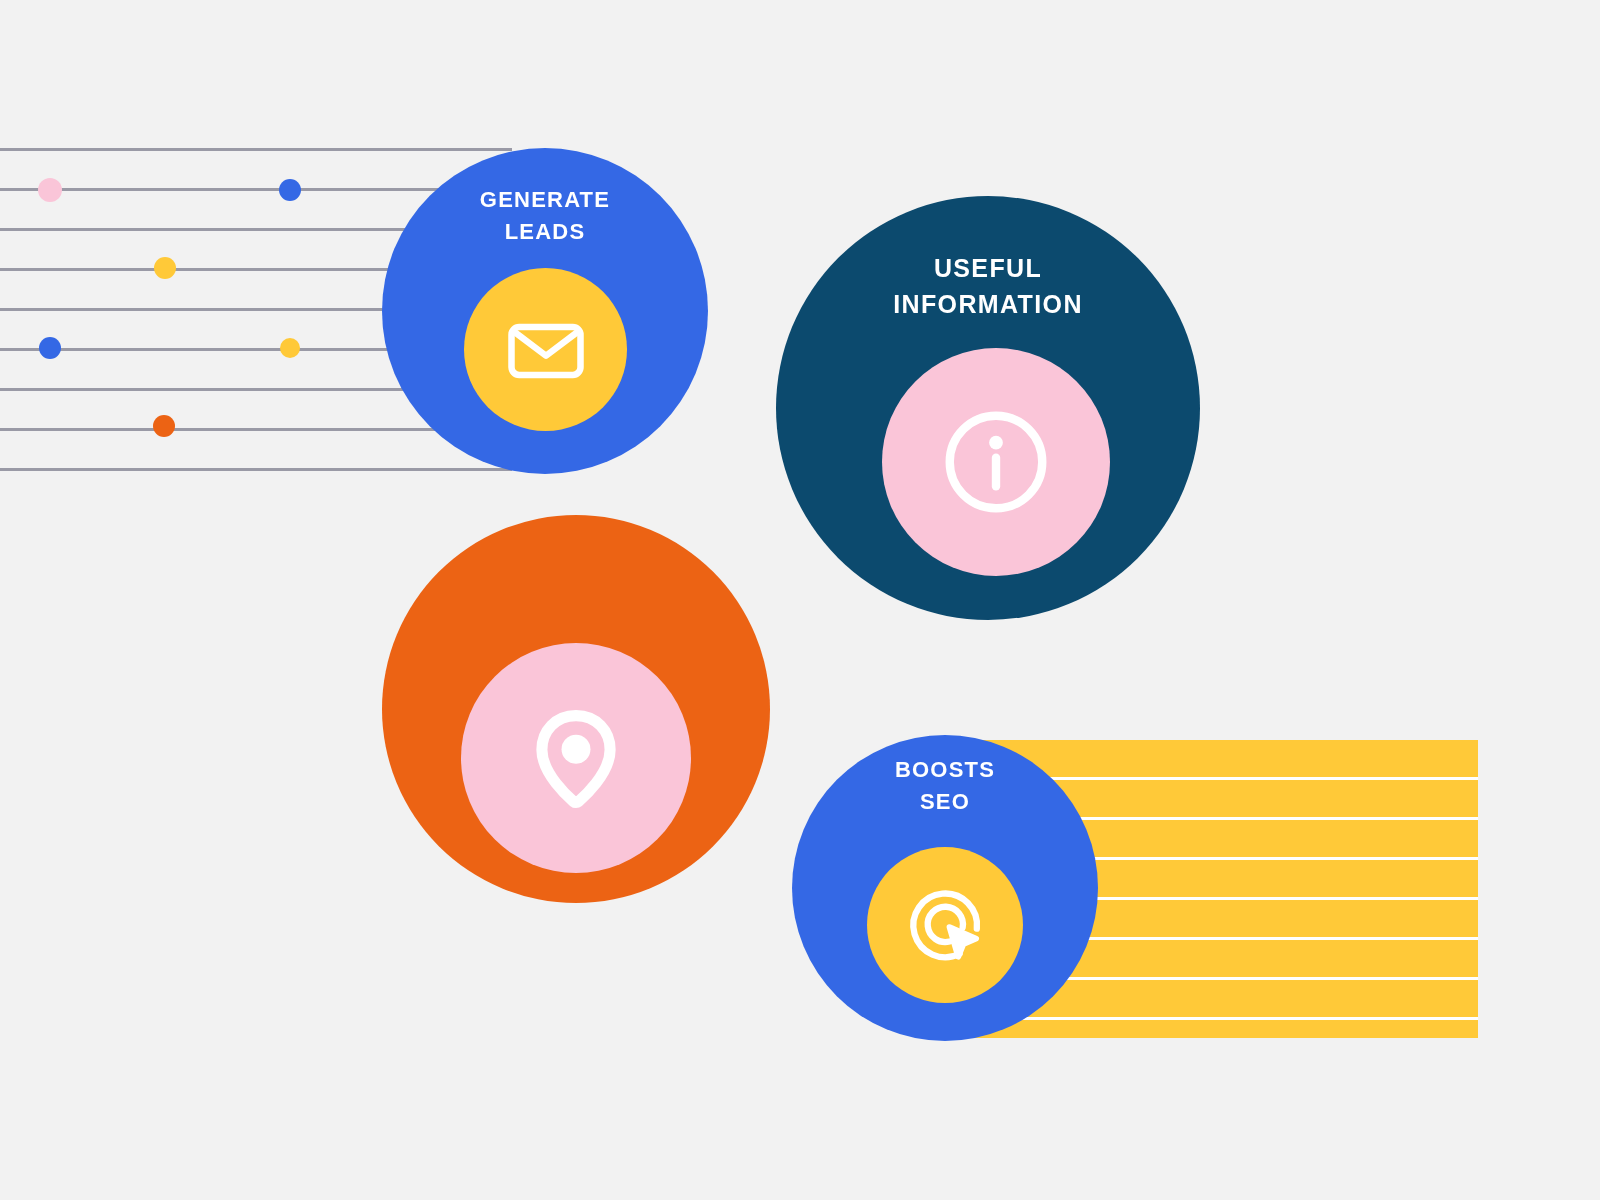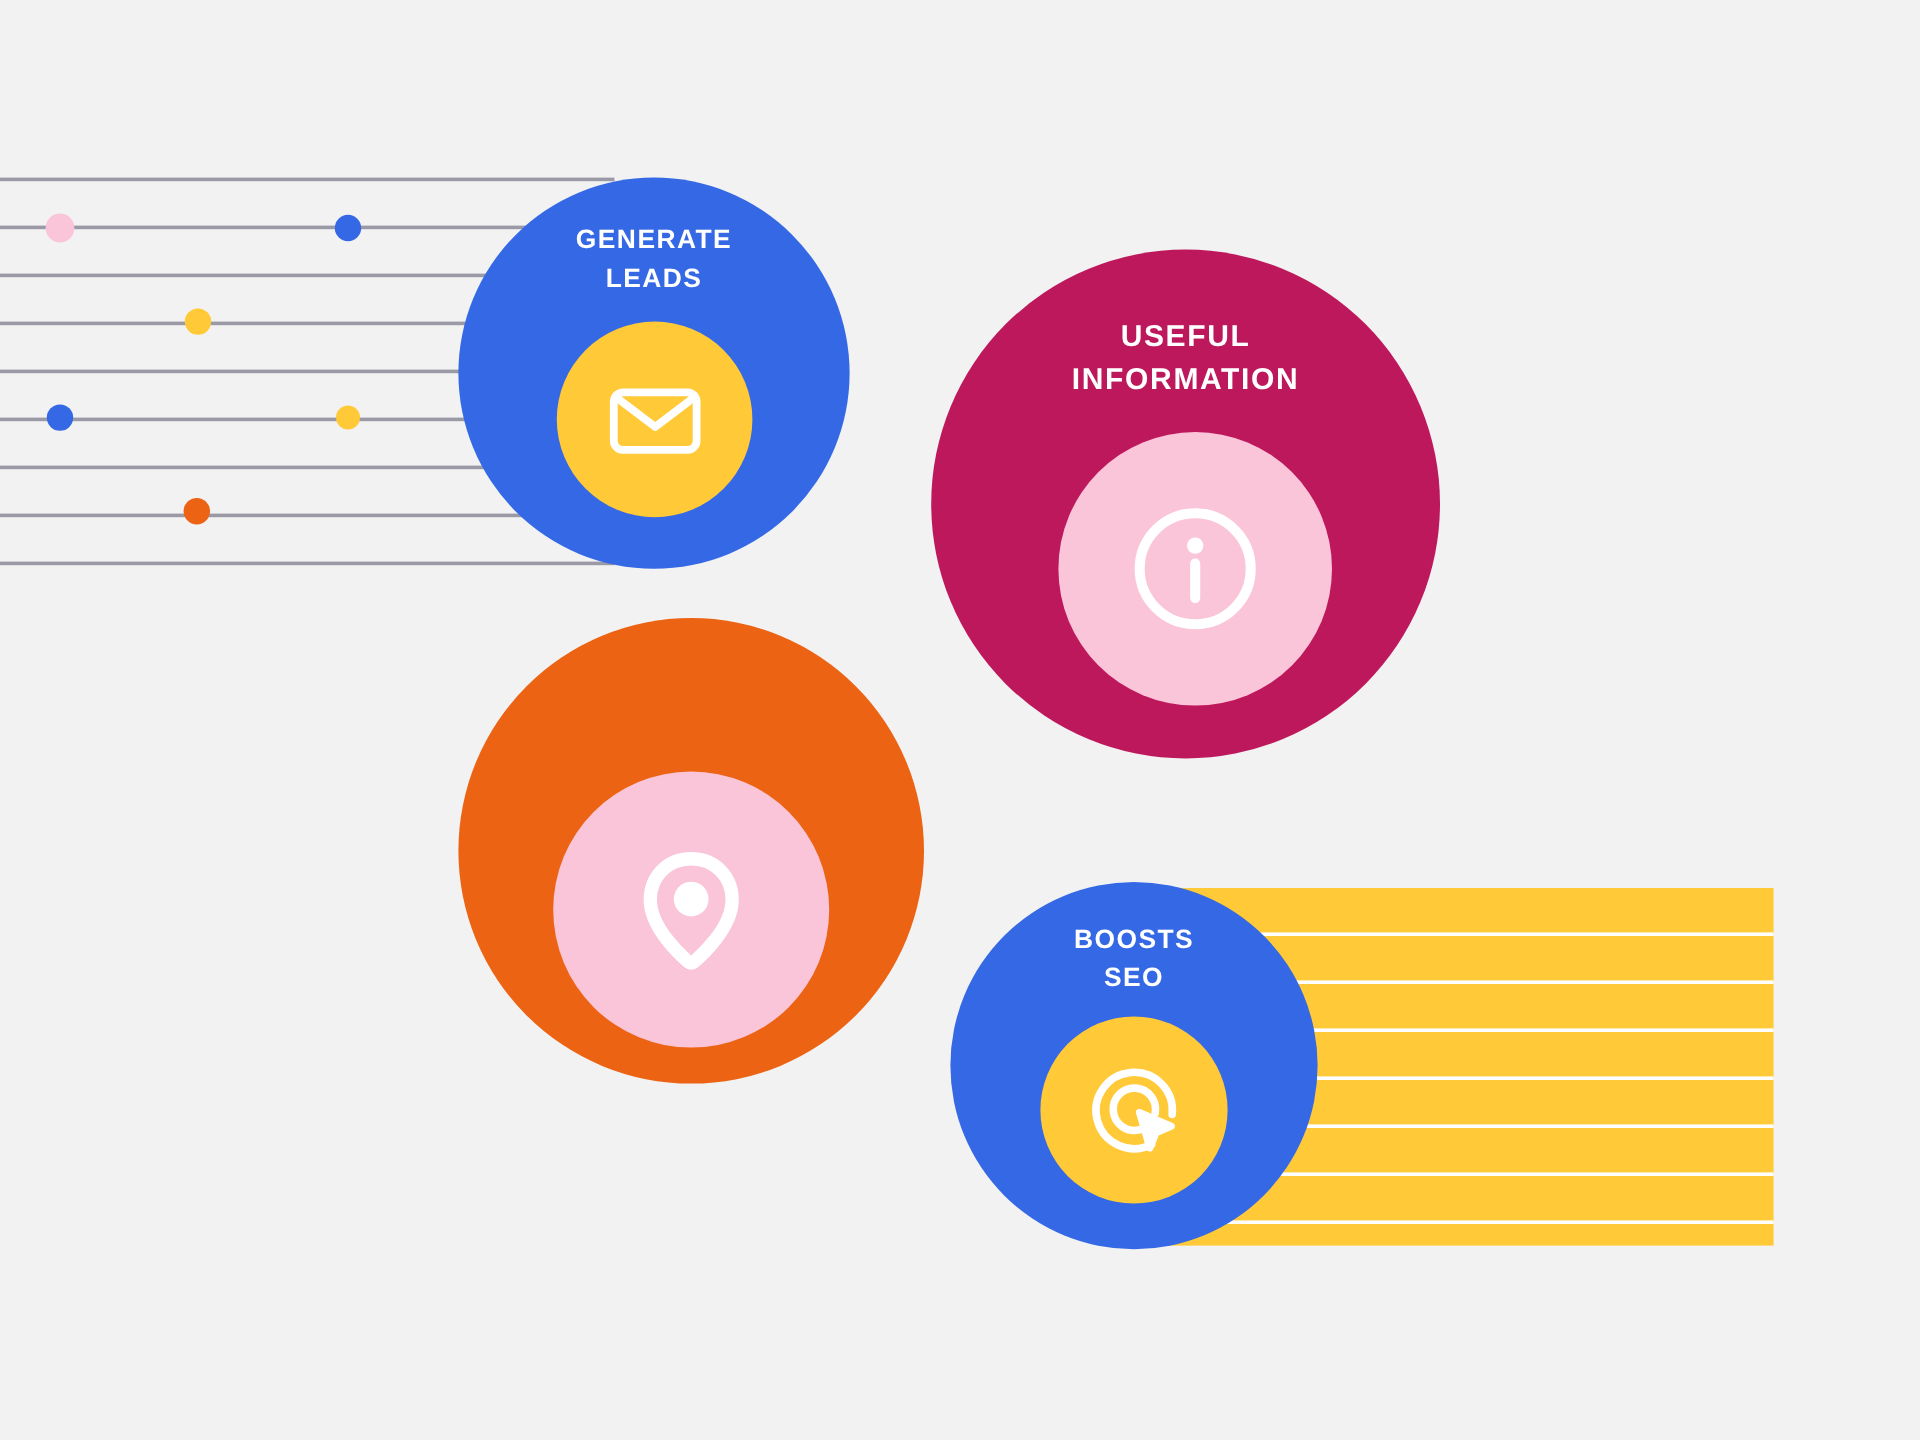--- a/index.html
+++ b/index.html
@@ -96,22 +96,22 @@
     left: 382px; top: 148px; width: 326px; height: 326px;
     background: #3468e5;
   }
   #node-generate-leads .node-label { top: 36px; font-size: 22px; }
   #node-generate-leads .node-inner {
     left: 82px; top: 120px; width: 163px; height: 163px;
     background: #ffc938;
   }
 
   #node-useful-information {
-    left: 776px; top: 208px; width: 424px; height: 424px;
-    background: #be185d;
+    left: 776px; top: 196px; width: 424px; height: 424px;
+    background: #0c4a6e;
   }
   #node-useful-information .node-label { top: 54px; font-size: 25px; }
   #node-useful-information .node-inner {
     left: 106px; top: 152px; width: 228px; height: 228px;
     background: #fac5d8;
   }
 
   #node-eases-navigation {
     left: 382px; top: 515px; width: 388px; height: 388px;
     background: #ec6314;
@@ -119,21 +119,21 @@
   #node-eases-navigation .node-label { top: 42px; font-size: 25px; }
   #node-eases-navigation .node-inner {
     left: 79px; top: 128px; width: 230px; height: 230px;
     background: #fac5d8;
   }
 
   #node-boosts-seo {
     left: 792px; top: 735px; width: 306px; height: 306px;
     background: #3468e5;
   }
-  #node-boosts-seo .node-label { top: 32px; font-size: 22px; }
+  #node-boosts-seo .node-label { top: 19px; font-size: 22px; }
   #node-boosts-seo .node-inner {
     left: 75px; top: 112px; width: 156px; height: 156px;
     background: #ffc938;
   }
 </style>
 </head>
 <body>
 
 <div id="stage">
 

